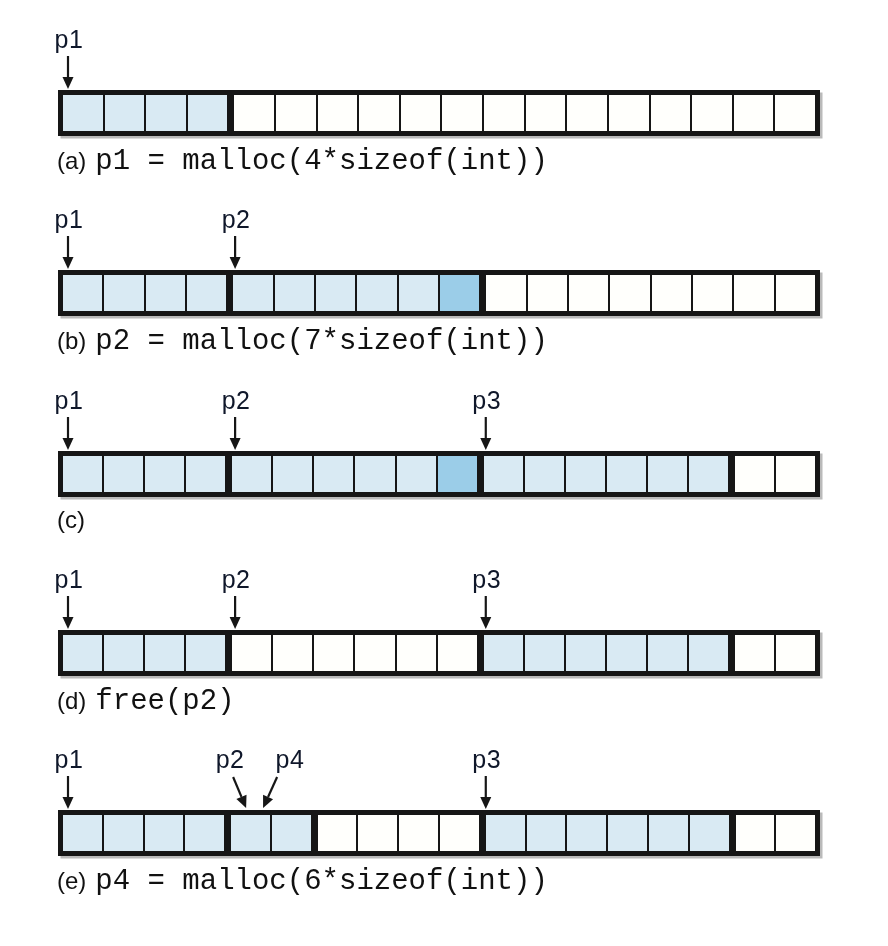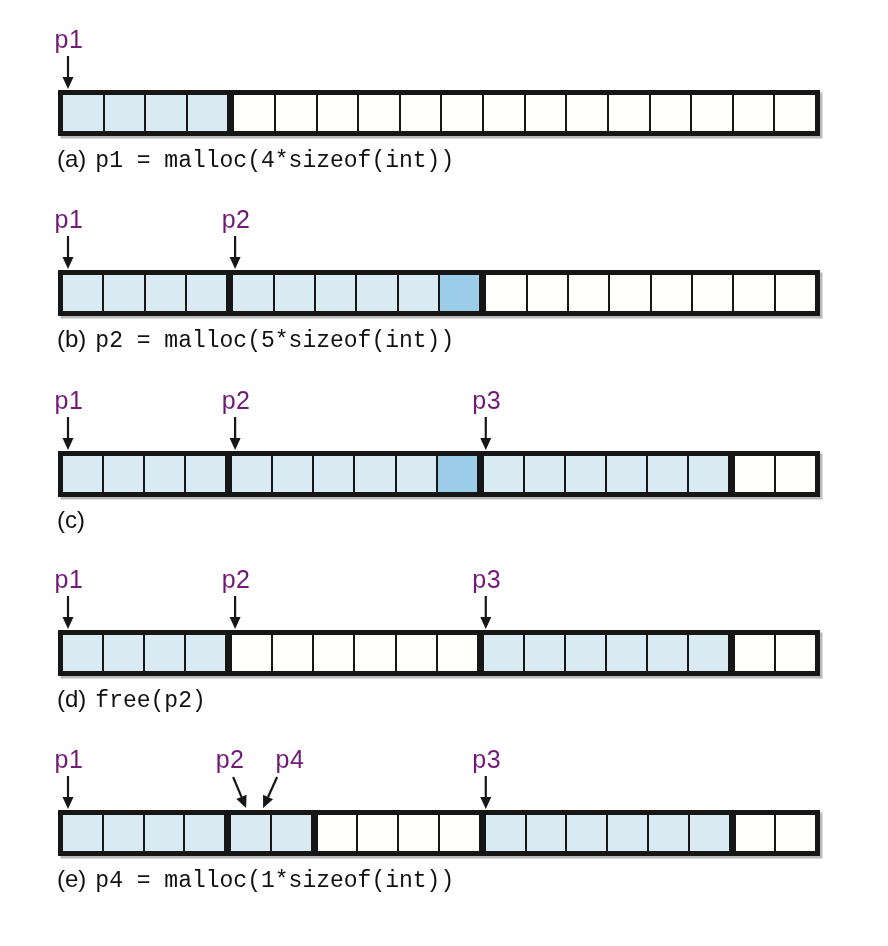--- a/index.html
+++ b/index.html
@@ -4,21 +4,21 @@
 <style>
   html,body{margin:0;padding:0;background:#ffffff;}
   #stage{
     position:relative;width:888px;height:946px;background:#ffffff;overflow:hidden;
     font-family:"Liberation Sans",sans-serif;
   }
   .row{position:absolute;left:0;width:888px;height:180px;}
   .row-0{top:15px;} .row-1{top:195px;} .row-2{top:376px;} .row-3{top:555px;} .row-4{top:735px;}
 
   .ptr-label{
-    position:absolute;top:10px;font-size:25px;color:#701a75;letter-spacing:0.5px;
+    position:absolute;top:10px;font-size:25px;color:#0f172a;letter-spacing:0.5px;
     transform:translateX(-50%);white-space:nowrap;
   }
   .arrow-layer{position:absolute;left:0;top:39px;width:888px;height:37px;}
 
   .bar{
     position:absolute;left:58px;top:75px;width:762px;height:46px;
     box-sizing:border-box;border:5px solid #161616;background:#161616;
     display:flex;align-items:stretch;
     box-shadow:2.5px 2.5px 0 rgba(130,130,130,0.55);
   }
@@ -27,21 +27,21 @@
   .cell.thick-left{margin-left:7px;}
   .cell.L{background:#d9eaf3;}
   .cell.D{background:#9bcde8;}
   .cell.F{background:#fffffc;}
 
   .caption{
     position:absolute;left:57px;top:130px;display:flex;align-items:baseline;gap:9px;
     color:#111;white-space:nowrap;
   }
   .cap-tag{font-family:"Liberation Sans",sans-serif;font-size:24px;}
-  .cap-code{font-family:"Liberation Mono","DejaVu Sans Mono",monospace;font-size:23px;}
+  .cap-code{font-family:"Liberation Mono","DejaVu Sans Mono",monospace;font-size:29px;}
 </style>
 </head>
 <body>
 
 <div id="stage">
   <section class="row row-0">
     <div class="caption">
       <span class="cap-tag">(a)</span>
       <code class="cap-code">p1 = malloc(4*sizeof(int))</code>
     </div>
@@ -67,21 +67,21 @@
         <div class="cell F"></div>
         <div class="cell F"></div>
         <div class="cell F"></div>
         <div class="cell F"></div>
         <div class="cell F"></div>
       </div>
     </section>
   <section class="row row-1">
     <div class="caption">
       <span class="cap-tag">(b)</span>
-      <code class="cap-code">p2 = malloc(5*sizeof(int))</code>
+      <code class="cap-code">p2 = malloc(7*sizeof(int))</code>
     </div>
   <span class="ptr-label" style="left: 69px;">p1</span>
       <span class="ptr-label" style="left: 236.111px;">p2</span>
       <svg class="arrow-layer" viewBox="0 0 888 37">
         <line x1="68" y1="2" x2="68" y2="23" stroke="#161616" stroke-width="2.2"></line>
         <polygon points="68,35 62.5,23 73.5,23" fill="#161616"></polygon>
         <line x1="235.11111111111111" y1="2" x2="235.11111111111111" y2="23" stroke="#161616" stroke-width="2.2"></line>
         <polygon points="235.11111111111111,35 229.61111111111111,23 240.61111111111111,23" fill="#161616"></polygon>
       </svg>
       <div class="bar">
@@ -174,21 +174,21 @@
         <div class="cell L"></div>
         <div class="cell L"></div>
         <div class="cell L"></div>
         <div class="cell F thick-left"></div>
         <div class="cell F"></div>
       </div>
     </section>
   <section class="row row-4">
     <div class="caption">
       <span class="cap-tag">(e)</span>
-      <code class="cap-code">p4 = malloc(1*sizeof(int))</code>
+      <code class="cap-code">p4 = malloc(6*sizeof(int))</code>
     </div>
   <span class="ptr-label" style="left: 69px;">p1</span>
       <span class="ptr-label" style="left: 230.111px;">p2</span>
       <span class="ptr-label" style="left: 290px;">p4</span>
       <span class="ptr-label" style="left: 486.778px;">p3</span>
       <svg class="arrow-layer" viewBox="0 0 888 37">
         <line x1="68" y1="2" x2="68" y2="23" stroke="#161616" stroke-width="2.2"></line>
         <polygon points="68,35 62.5,23 73.5,23" fill="#161616"></polygon>
         <line x1="233.11111111111111" y1="3" x2="241.47039099610302" y2="22.93366741805763" stroke="#161616" stroke-width="2.2"></line>
         <polygon points="246.11111111111111,34 236.3983218960461,25.06066413743634 246.54246009615994,20.80667069867892" fill="#161616"></polygon>

